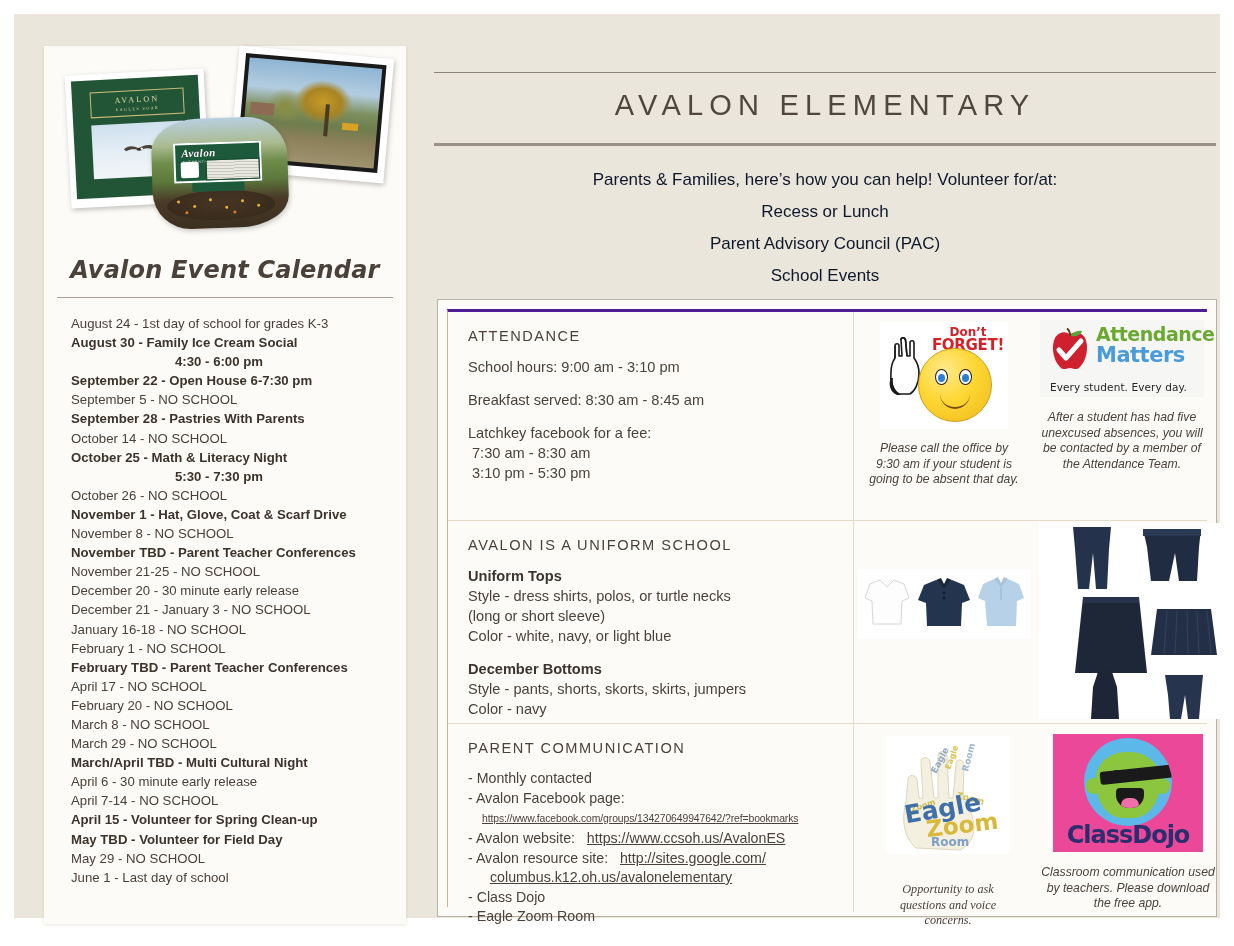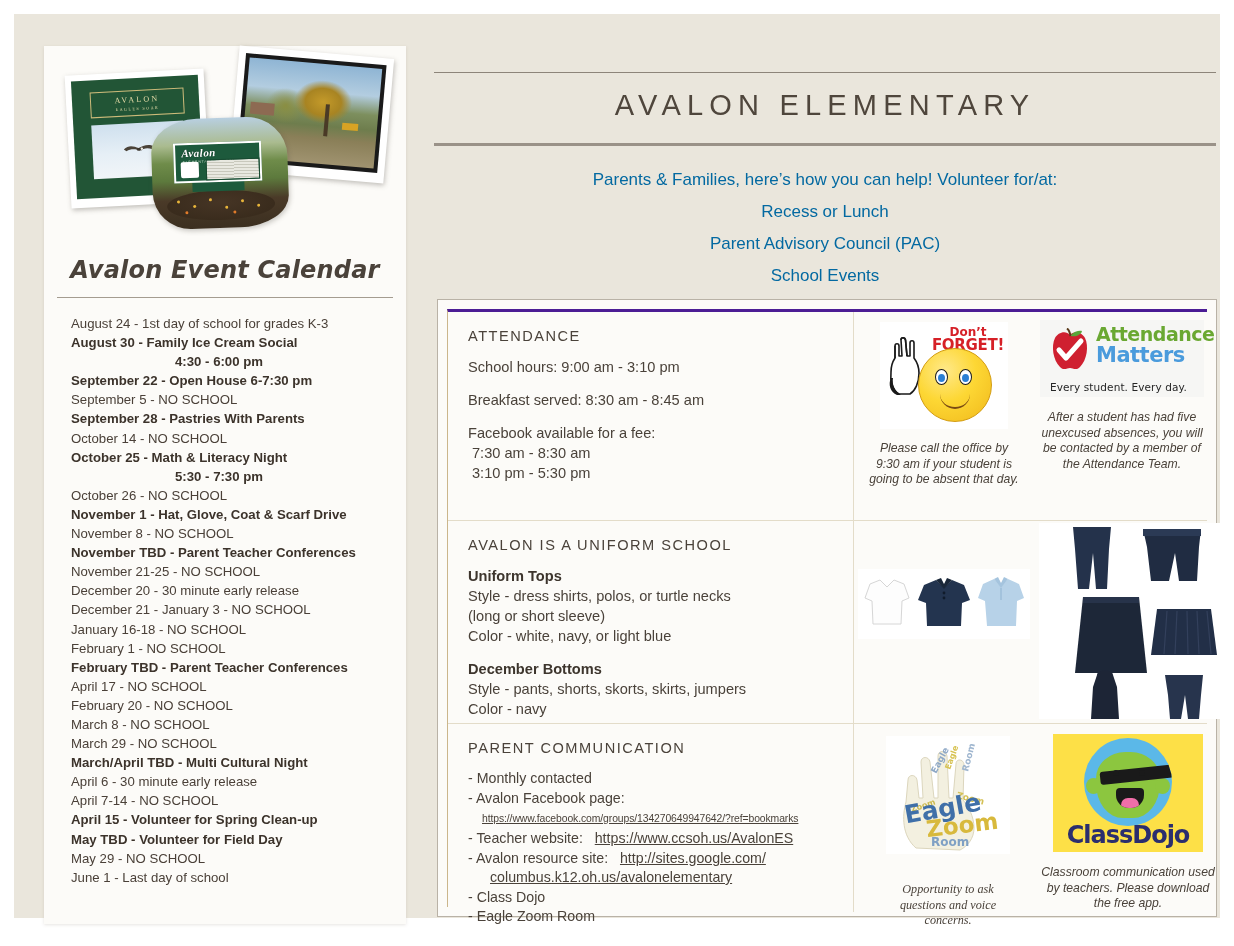--- a/index.html
+++ b/index.html
@@ -270,21 +270,21 @@
     left: 8px; top: 97px;
     width: 782px; height: 3px;
     background: #9a9288;
   }
 
   #intro {
     position: absolute;
     left: 0; top: 118px;
     width: 798px;
     text-align: center;
-    color: #0369a1;
+    color: #0f172a;
     font-size: 17px;
     line-height: 32px;
   }
 
   
   #info-box {
     position: absolute;
     left: 11px; top: 253px;
     width: 780px;
     height: 618px;
@@ -455,21 +455,21 @@
     font-weight: bold; transform: rotate(-7deg);
     font-family: "DejaVu Sans", sans-serif;
   }
   #eh-word-room {
     position: absolute; left: 45px; top: 99px;
     font-size: 12px; color: #7fa0c4; font-weight: bold;
     font-family: "DejaVu Sans", sans-serif;
   }
 
   
-  #classdojo { position: relative; width: 150px; height: 118px; background: #fde047; }
+  #classdojo { position: relative; width: 150px; height: 118px; background: #ec4899; }
   #cd-circle {
     position: absolute; left: 31px; top: 4px;
     width: 88px; height: 88px; border-radius: 50%;
     background: #5bb8e8;
     overflow: hidden;
   }
   #cd-monster {
     position: absolute; left: 12px; top: 14px;
     width: 64px; height: 66px;
     background: #8cc63f;
@@ -619,21 +619,21 @@
 
       <div id="info-box">
         <div id="info-inner">
 
           <div class="sec" id="sec-attendance">
             <div class="sec-left">
               <div class="sec-head">ATTENDANCE</div>
               <div class="sec-body">
                 <p>School hours:  9:00 am - 3:10 pm</p>
                 <p>Breakfast served: 8:30 am - 8:45 am</p>
-                <p class="tight">Facebook available for a fee:</p>
+                <p class="tight">Latchkey facebook for a fee:</p>
                 <p class="tight" style="padding-left:4px;">7:30 am - 8:30 am</p>
                 <p class="tight" style="padding-left:4px;">3:10 pm - 5:30 pm</p>
               </div>
             </div>
             <div class="sec-right">
 
               <div class="imgcell" style="left:14px; top:10px; width:152px;">
                 <div class="ph" id="dontforget">
                   <svg id="df-hand" viewBox="0 0 40 62">
                     <path d="M13 60 C6 56 4 46 5 38 C5 32 7 27 9 24 L9 12 C9 9 13 9 13 12 L13 22 L16 22 L15 6 C15 3 19 3 19.5 6 L21 22 L24 22 L24 9 C24 6 28 6 28 9 L28 24 C31 28 33 33 33 39 C33 49 29 57 24 60 Z" fill="#ffffff" stroke="#1a1a1a" stroke-width="1.6" stroke-linejoin="round"></path>
@@ -745,21 +745,21 @@
           <div class="sec" id="sec-parent">
             <div class="sec-left">
               <div class="sec-head">PARENT COMMUNICATION</div>
               <div class="sec-body bullets">
                 <div class="row">- Monthly contacted</div>
                 <div class="row">- Avalon Facebook page:</div>
                 <div class="row indent" style="line-height:16px;margin:1px 0 2px 0;">
                   <span class="lnk small">https://www.facebook.com/groups/134270649947642/?ref=bookmarks</span>
                 </div>
                 <div class="row">
-                  <span>-  Teacher website:</span>
+                  <span>-  Avalon website:</span>
                   <span>&nbsp;</span>
                   <span class="lnk">https://www.ccsoh.us/AvalonES</span>
                 </div>
                 <div class="row">
                   <span>-  Avalon resource site:</span>
                   <span>&nbsp;</span>
                   <span class="lnk">http://sites.google.com/</span>
                 </div>
                 <div class="row" style="padding-left:22px;">
                   <span class="lnk">columbus.k12.oh.us/avalonelementary</span>

